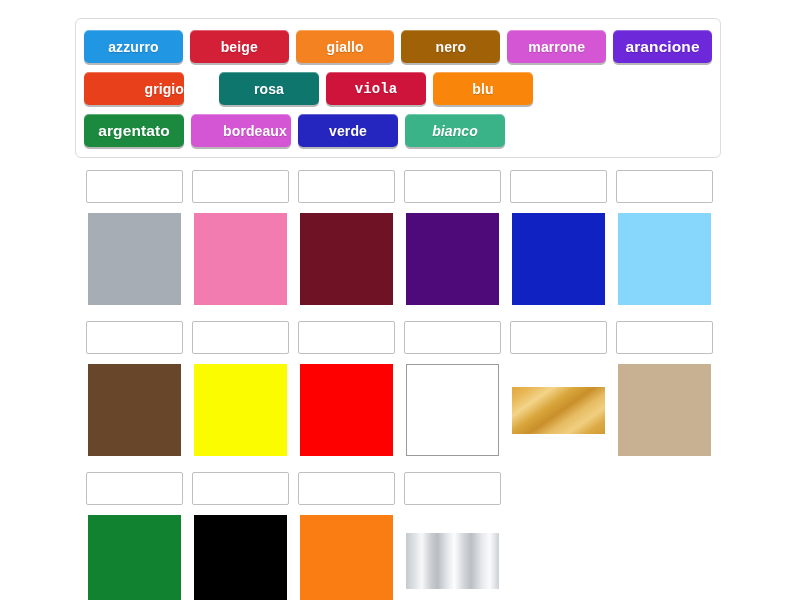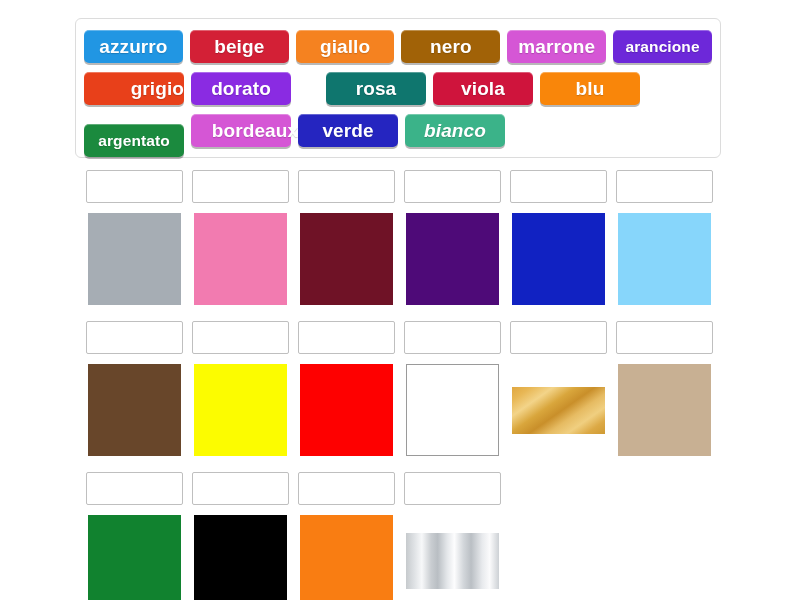--- a/index.html
+++ b/index.html
@@ -29,21 +29,21 @@
   .bank-row { display: flex; gap: 7px; }
 
   .word-tile {
     width: 100px;
     height: 33px;
     border-radius: 5px;
     display: flex;
     align-items: center;
     justify-content: center;
     color: #ffffff;
-    font-size: 19px;
+    font-size: 14px;
     font-weight: 600;
     letter-spacing: 0.1px;
     white-space: nowrap;
     cursor: pointer;
     box-shadow: 0 2px 0 rgba(0,0,0,0.28), inset 0 1px 0 rgba(255,255,255,0.30);
     text-shadow: 0 1px 1px rgba(0,0,0,0.18);
     user-select: none;
   }
   .word-tile.tight { font-size: 15.5px; }
 
@@ -118,35 +118,32 @@
             <span>marrone</span>
           </div>
           <div class="word-tile tight" style="background: #6d28d9;">
             <span>arancione</span>
           </div>
         </div>
         <div class="bank-row">
           <div class="word-tile" style="background: rgb(232, 64, 26); justify-content: flex-end;">
             <span>grigio</span>
           </div>
-          <div class="word-tile" style="background: rgb(138, 43, 226);">
-            <span>dorato</span>
-          </div>
           <div class="word-tile" style="background: #0f766e; margin-left: 28px;">
             <span>rosa</span>
           </div>
-          <div class="word-tile" style="background: rgb(207, 20, 60);">
+          <div class="word-tile" style="background: rgb(207, 20, 60); font-family: Liberation Mono, monospace;">
             <span>viola</span>
           </div>
           <div class="word-tile" style="background: rgb(249, 134, 10); text-align: center;">
             <span>blu</span>
           </div>
         </div>
         <div class="bank-row">
-          <div class="word-tile tight" style="background: rgb(27, 138, 62); margin-top: 10px;">
+          <div class="word-tile tight" style="background: rgb(27, 138, 62);">
             <span>argentato</span>
           </div>
           <div class="word-tile" style="background: rgb(213, 86, 213); padding-left: 28px;">
             <span>bordeaux</span>
           </div>
           <div class="word-tile" style="background: rgb(37, 37, 192);">
             <span>verde</span>
           </div>
           <div class="word-tile" style="background: rgb(59, 179, 137); font-style: italic;">
             <span>bianco</span>

